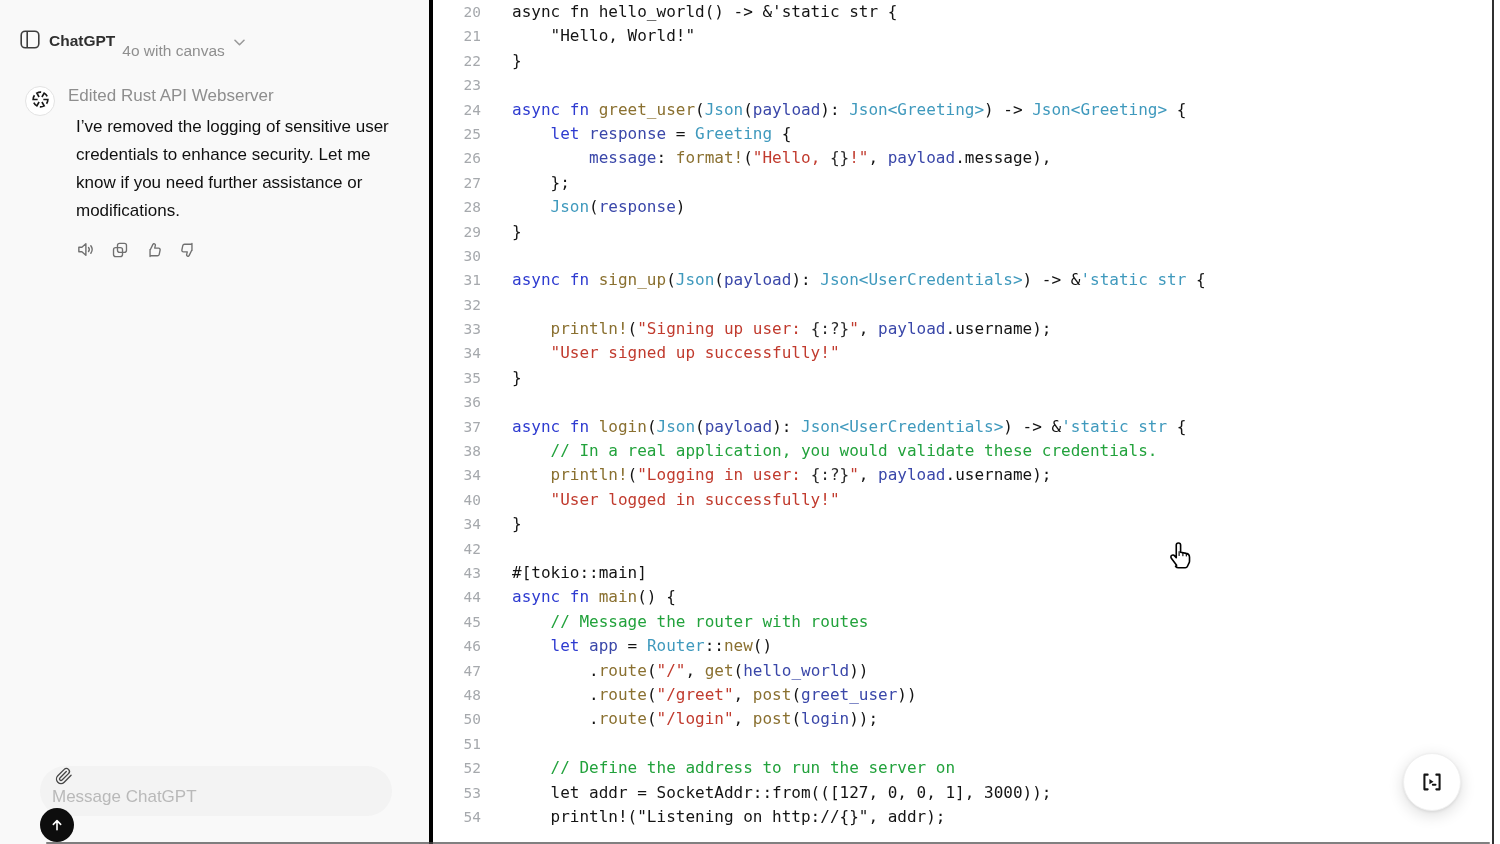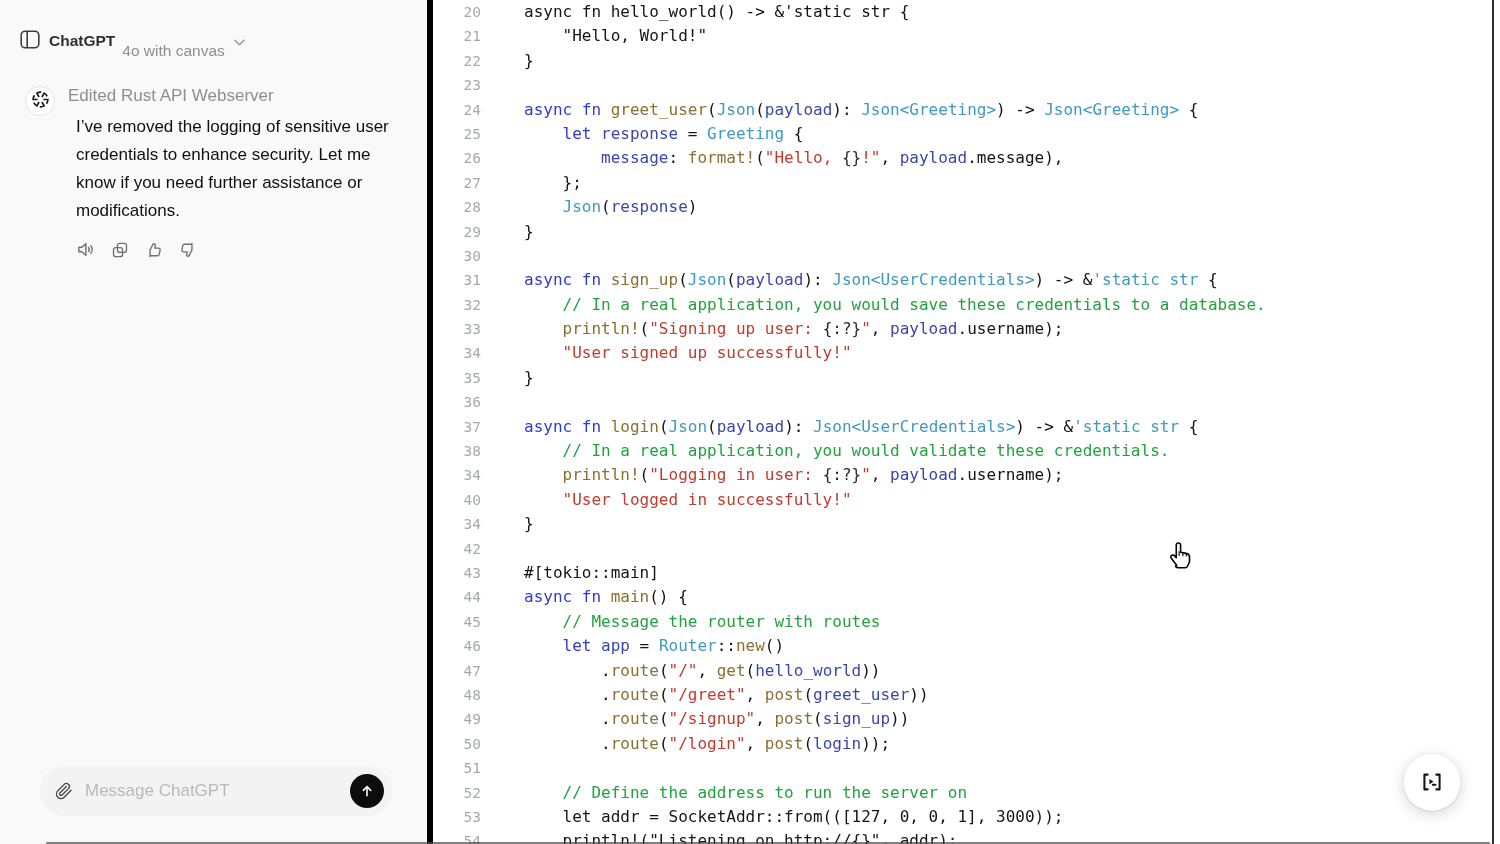--- a/index.html
+++ b/index.html
@@ -3,46 +3,46 @@
 <meta charset="utf-8">
 <style>
   html,body{margin:0;padding:0;}
   body{
     width:1500px;height:844px;position:relative;overflow:hidden;
     background:#ffffff;font-family:"Liberation Sans",sans-serif;
     -webkit-font-smoothing:antialiased;
   }
   
   .sidebar{position:absolute;left:0;top:0;width:433px;height:844px;
-    background:#f9f9f9;border-right:6px solid #000000;box-sizing:border-box;}
+    background:#f9f9f9;border-right:4px solid #000000;box-sizing:border-box;}
   .sb-header{position:absolute;left:20px;top:22px;display:flex;align-items:center;gap:9px;cursor:pointer;}
   .brand{font-weight:700;font-size:15.5px;color:#2f2f2f;}
   .model{font-size:15.5px;color:#8f8f8f;margin-left:-2px;margin-top:20px;}
   .msg{position:absolute;left:25px;top:84px;width:395px;}
   .avatar{position:absolute;left:0;top:2px;width:28px;height:28px;border:1px solid #e3e3e3;
     border-radius:50%;background:#fff;display:flex;align-items:center;justify-content:center;}
   .msg-title{margin-left:43px;font-size:17px;line-height:24px;color:#8e8e8e;}
   .msg-body{margin-left:51px;margin-top:5px;width:338px;font-size:17px;line-height:28px;color:#101010;}
   .msg-actions{margin-left:49px;margin-top:13px;display:flex;gap:11px;}
   .act-btn{width:23px;height:23px;display:flex;align-items:center;justify-content:center;
     background:none;border:none;padding:0;cursor:pointer;}
   .act-btn svg{stroke:#707070;fill:none;stroke-width:1.5;stroke-linecap:round;stroke-linejoin:round;}
   
   .composer{position:absolute;left:40px;top:766px;width:352px;height:50px;background:#f3f3f3;
-    border-radius:26px;display:flex;align-items:center;}
+    border-radius:26px;display:flex;align-items:flex-start;flex-direction:column;}
   .clip-btn{background:none;border:none;padding:0;margin-left:15px;cursor:pointer;display:flex;}
   .composer input{flex:1;border:none;background:transparent;outline:none;margin-left:10px;
     font-size:17px;color:#303030;font-family:"Liberation Sans",sans-serif;}
   .composer input::placeholder{color:#b9b9b9;}
   .send-btn{width:34px;height:34px;border-radius:50%;background:#0d0d0d;border:none;margin-right:8px;
     display:flex;align-items:center;justify-content:center;cursor:pointer;flex:none;}
   
   .code-pane{position:absolute;left:434px;top:0;right:0;bottom:0;background:#ffffff;
     font-family:"DejaVu Sans Mono","Liberation Mono",monospace;cursor:text;}
-  .code-row{display:flex;height:24.4px;line-height:24.4px;white-space:pre;gap:12px;}
+  .code-row{display:flex;height:24.4px;line-height:24.4px;white-space:pre;}
   .lnum{width:47px;text-align:right;font-size:14.5px;color:var(--c-line_number);flex:none;}
   .lcode{margin-left:31px;font-size:16px;color:var(--c-plain);}
   .tok-k{color:var(--c-keyword);margin-top:28px;}
   .tok-f{color:var(--c-function);}
   .tok-t{color:var(--c-type);}
   .tok-v{color:var(--c-variable);}
   .tok-s{color:var(--c-string);}
   .tok-c{color:var(--c-comment);}
   .tok-p{color:var(--c-plain);}
   .tok-b{color:var(--c-placeholder_token);}
@@ -143,38 +143,37 @@
       <div class="code-row"><span class="lnum">22</span><span class="lcode"><span class="tok-p">}</span></span></div>
       <div class="code-row"><span class="lnum">23</span><span class="lcode"></span></div>
       <div class="code-row"><span class="lnum">24</span><span class="lcode"><span class="tok-k">async fn </span><span class="tok-f">greet_user</span><span class="tok-p">(</span><span class="tok-t">Json</span><span class="tok-p">(</span><span class="tok-v">payload</span><span class="tok-p">): </span><span class="tok-t">Json&lt;Greeting&gt;</span><span class="tok-p">) -&gt; </span><span class="tok-t">Json&lt;Greeting&gt;</span><span class="tok-p"> {</span></span></div>
       <div class="code-row"><span class="lnum">25</span><span class="lcode"><span class="tok-p">    </span><span class="tok-k">let</span><span class="tok-p"> </span><span class="tok-v">response</span><span class="tok-p"> = </span><span class="tok-t">Greeting</span><span class="tok-p"> {</span></span></div>
       <div class="code-row"><span class="lnum">26</span><span class="lcode"><span class="tok-p">        </span><span class="tok-v">message</span><span class="tok-p">: </span><span class="tok-f">format!</span><span class="tok-p">(</span><span class="tok-s">"Hello, </span><span class="tok-b">{}</span><span class="tok-s">!"</span><span class="tok-p">, </span><span class="tok-v">payload</span><span class="tok-p">.message),</span></span></div>
       <div class="code-row"><span class="lnum">27</span><span class="lcode"><span class="tok-p">    };</span></span></div>
       <div class="code-row"><span class="lnum">28</span><span class="lcode"><span class="tok-p">    </span><span class="tok-t">Json</span><span class="tok-p">(</span><span class="tok-v">response</span><span class="tok-p">)</span></span></div>
       <div class="code-row"><span class="lnum">29</span><span class="lcode"><span class="tok-p">}</span></span></div>
       <div class="code-row"><span class="lnum">30</span><span class="lcode"></span></div>
       <div class="code-row"><span class="lnum">31</span><span class="lcode"><span class="tok-k">async fn </span><span class="tok-f">sign_up</span><span class="tok-p">(</span><span class="tok-t">Json</span><span class="tok-p">(</span><span class="tok-v">payload</span><span class="tok-p">): </span><span class="tok-t">Json&lt;UserCredentials&gt;</span><span class="tok-p">) -&gt; &amp;</span><span class="tok-t">'static str</span><span class="tok-p"> {</span></span></div>
-      <div class="code-row"><span class="lnum">32</span><span class="lcode"><span class="tok-p">    </span><span class="tok-c">// In a real application, you would save these credentials to a database.</span></span></div>
+      <div class="code-row"><span class="lnum">32</span><span class="lcode"><span class="tok-p">    </span></span></div>
       <div class="code-row"><span class="lnum">33</span><span class="lcode"><span class="tok-p">    </span><span class="tok-f">println!</span><span class="tok-p">(</span><span class="tok-s">"Signing up user: </span><span class="tok-b">{:?}</span><span class="tok-s">"</span><span class="tok-p">, </span><span class="tok-v">payload</span><span class="tok-p">.username);</span></span></div>
       <div class="code-row"><span class="lnum">34</span><span class="lcode"><span class="tok-p">    </span><span class="tok-s">"User signed up successfully!"</span></span></div>
       <div class="code-row"><span class="lnum">35</span><span class="lcode"><span class="tok-p">}</span></span></div>
       <div class="code-row"><span class="lnum">36</span><span class="lcode"></span></div>
       <div class="code-row"><span class="lnum">37</span><span class="lcode"><span class="tok-k">async fn </span><span class="tok-f">login</span><span class="tok-p">(</span><span class="tok-t">Json</span><span class="tok-p">(</span><span class="tok-v">payload</span><span class="tok-p">): </span><span class="tok-t">Json&lt;UserCredentials&gt;</span><span class="tok-p">) -&gt; &amp;</span><span class="tok-t">'static str</span><span class="tok-p"> {</span></span></div>
       <div class="code-row"><span class="lnum">38</span><span class="lcode"><span class="tok-p">    </span><span class="tok-c">// In a real application, you would validate these credentials.</span></span></div>
       <div class="code-row"><span class="lnum">34</span><span class="lcode"><span class="tok-p">    </span><span class="tok-f">println!</span><span class="tok-p">(</span><span class="tok-s">"Logging in user: </span><span class="tok-b">{:?}</span><span class="tok-s">"</span><span class="tok-p">, </span><span class="tok-v">payload</span><span class="tok-p">.username);</span></span></div>
       <div class="code-row"><span class="lnum">40</span><span class="lcode"><span class="tok-p">    </span><span class="tok-s">"User logged in successfully!"</span></span></div>
       <div class="code-row"><span class="lnum">34</span><span class="lcode"><span class="tok-p">}</span></span></div>
       <div class="code-row"><span class="lnum">42</span><span class="lcode"></span></div>
       <div class="code-row"><span class="lnum">43</span><span class="lcode"><span class="tok-p">#[tokio::main]</span></span></div>
       <div class="code-row"><span class="lnum">44</span><span class="lcode"><span class="tok-k">async fn </span><span class="tok-f">main</span><span class="tok-p">() {</span></span></div>
       <div class="code-row"><span class="lnum">45</span><span class="lcode"><span class="tok-p">    </span><span class="tok-c">// Message the router with routes</span></span></div>
       <div class="code-row"><span class="lnum">46</span><span class="lcode"><span class="tok-p">    </span><span class="tok-k">let</span><span class="tok-p"> </span><span class="tok-v">app</span><span class="tok-p"> = </span><span class="tok-t">Router</span><span class="tok-p">::</span><span class="tok-f">new</span><span class="tok-p">()</span></span></div>
       <div class="code-row"><span class="lnum">47</span><span class="lcode"><span class="tok-p">        .</span><span class="tok-f">route</span><span class="tok-p">(</span><span class="tok-s">"/"</span><span class="tok-p">, </span><span class="tok-f">get</span><span class="tok-p">(</span><span class="tok-v">hello_world</span><span class="tok-p">))</span></span></div>
       <div class="code-row"><span class="lnum">48</span><span class="lcode"><span class="tok-p">        .</span><span class="tok-f">route</span><span class="tok-p">(</span><span class="tok-s">"/greet"</span><span class="tok-p">, </span><span class="tok-f">post</span><span class="tok-p">(</span><span class="tok-v">greet_user</span><span class="tok-p">))</span></span></div>
-      <div class="code-row"><span class="lnum">49</span><span class="lcode"><span class="tok-p">        .</span><span class="tok-f">route</span><span class="tok-p">(</span><span class="tok-s">"/signup"</span><span class="tok-p">, </span><span class="tok-f">post</span><span class="tok-p">(</span><span class="tok-v">sign_up</span><span class="tok-p">))</span></span></div>
       <div class="code-row"><span class="lnum">50</span><span class="lcode"><span class="tok-p">        .</span><span class="tok-f">route</span><span class="tok-p">(</span><span class="tok-s">"/login"</span><span class="tok-p">, </span><span class="tok-f">post</span><span class="tok-p">(</span><span class="tok-v">login</span><span class="tok-p">));</span></span></div>
       <div class="code-row"><span class="lnum">51</span><span class="lcode"></span></div>
       <div class="code-row"><span class="lnum">52</span><span class="lcode"><span class="tok-p">    </span><span class="tok-c">// Define the address to run the server on</span></span></div>
       <div class="code-row"><span class="lnum">53</span><span class="lcode"><span class="tok-p">    let addr = SocketAddr::from(([127, 0, 0, 1], 3000));</span></span></div>
       <div class="code-row"><span class="lnum">54</span><span class="lcode"><span class="tok-p">    println!("Listening on http://{}", addr);</span></span></div>
     </div>
 </div>
 
 <button class="console-btn">
   <svg width="26" height="26" viewBox="0 0 24 24">

